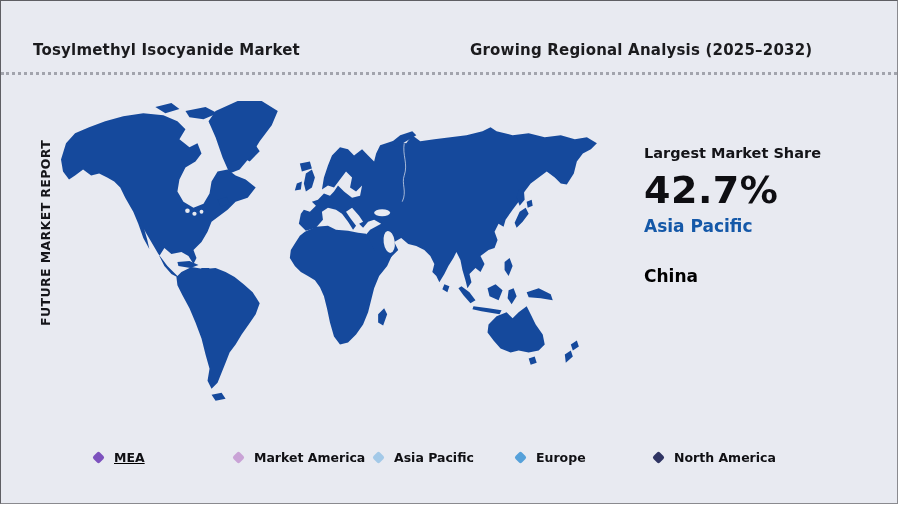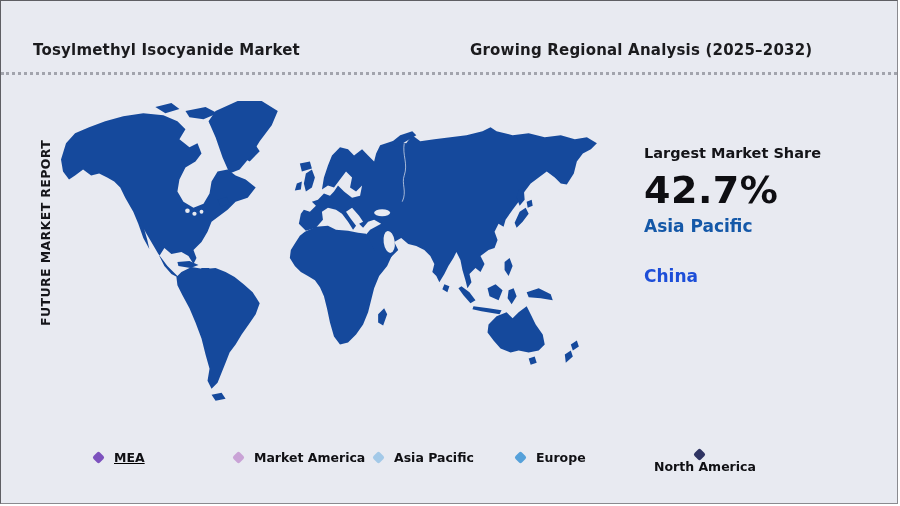--- a/index.html
+++ b/index.html
@@ -47,21 +47,21 @@
   .stat-value{font-size:38px;font-weight:800;color:#0e0e12;margin:0 0 4px 0;letter-spacing:0.5px;}
   .stat-region{font-size:17px;font-weight:800;margin:0;white-space:nowrap;}
   
   .legend{position:absolute;left:0;top:0;width:100%;height:0;}
   .legend-item{position:absolute;top:449px;display:flex;align-items:center;}
   .legend-marker{
     width:9px;height:9px;border-radius:2px;
     transform:rotate(45deg);flex:0 0 auto;margin-right:11px;
   }
   .legend-label{font-size:12.5px;font-weight:700;color:#101014;white-space:nowrap;}
-  .li-0{left:93px;text-decoration:underline;} .li-1{left:233px;} .li-2{left:373px;} .li-3{left:515px;justify-content:space-between;} .li-4{left:653px;flex-direction:column;}
+  .li-0{left:93px;text-decoration:underline;} .li-1{left:233px;} .li-2{left:373px;} .li-3{left:515px;justify-content:space-between;} .li-4{left:653px;}
 </style>
 </head>
 <body>
 
 <div class="canvas">
 
   <div class="header">
     <h1 class="title left">Tosylmethyl Isocyanide Market</h1>
     <h1 class="title right">Growing Regional Analysis (2025–2032)</h1>
   </div>
@@ -100,21 +100,21 @@
     <path class="border-line" d="M344,52 C342,64 348,72 344,84 C341,92 347,100 342,110" fill="none" stroke="#E8EAF1" stroke-width="0.8" opacity="0.85"></path>
   </svg>
 
   <div class="stats">
     <div class="stat first">
       <div class="stat-label">Largest Market Share</div>
       <div class="stat-value">42.7%</div>
       <div class="stat-region" style="color: rgb(20, 88, 168);">Asia Pacific</div>
     </div>
     <div class="stat second">
-      <div class="stat-region" style="color: #1d4ed8;">China</div>
+      <div class="stat-region" style="color: #000000;">China</div>
     </div>
   </div>
 
   <div class="legend">
     <div class="legend-item li-0">
       <span class="legend-marker" style="background: rgb(125, 82, 190);"></span>
       <span class="legend-label">MEA</span>
     </div>
     <div class="legend-item li-1">
       <span class="legend-marker" style="background: rgb(201, 163, 214);"></span>

